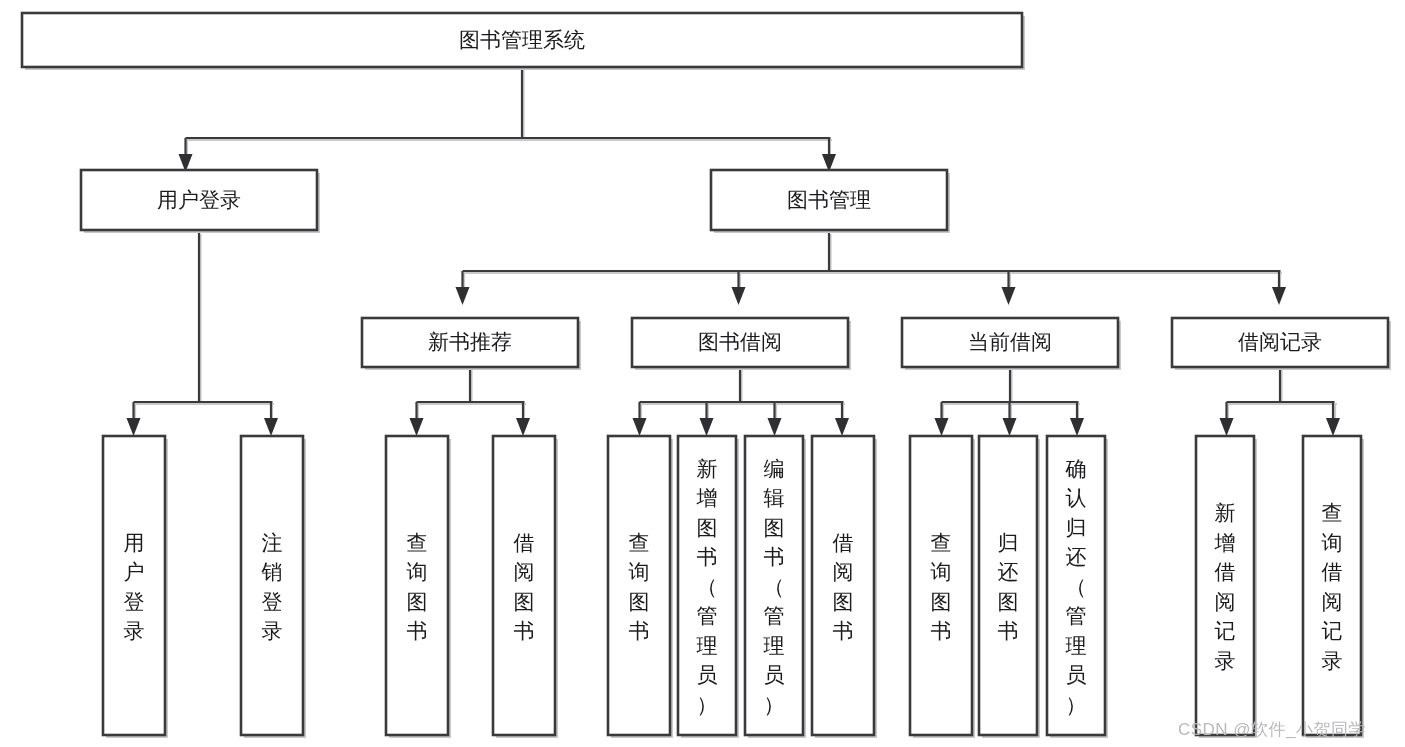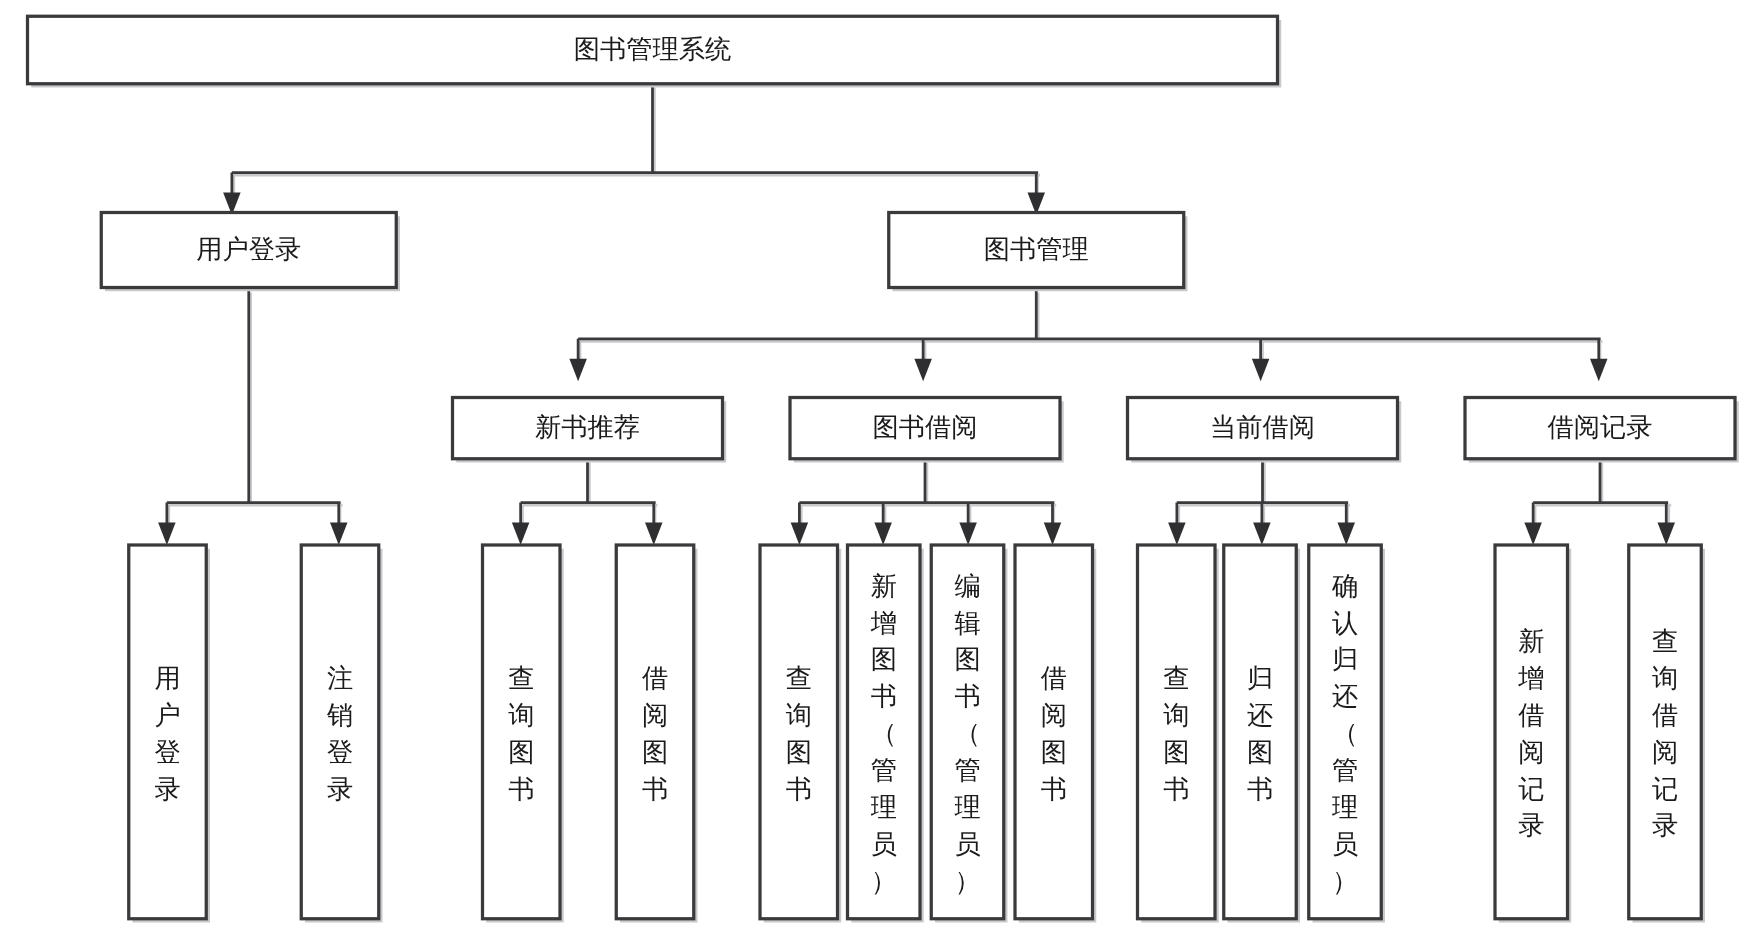--- a/index.html
+++ b/index.html
@@ -247,13 +247,14 @@
 
       <g>
         <rect class="node-shadow" x="1306" y="439" width="58" height="299"></rect>
         <rect class="node-box" x="1303" y="436" width="58" height="299"></rect>
         <text class="leaf-label" x="1332" y="0"><tspan x="1332" y="520.0">查</tspan><tspan x="1332" y="549.5">询</tspan><tspan x="1332" y="579.0">借</tspan><tspan x="1332" y="608.5">阅</tspan><tspan x="1332" y="638.0">记</tspan><tspan x="1332" y="667.5">录</tspan></text>
       </g>
 
     </g>
   </svg>
 
+  <div class="watermark">CSDN @软件_小贺同学</div>
 </div>
 
 </body></html>

